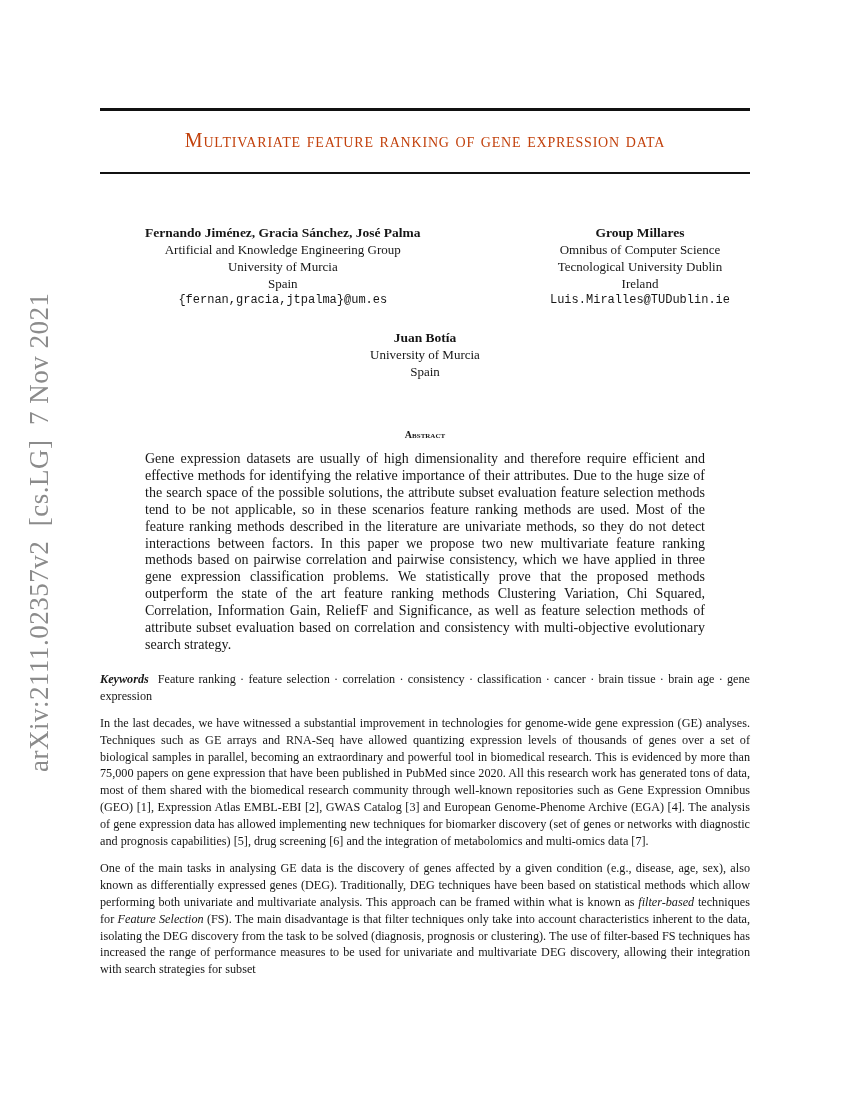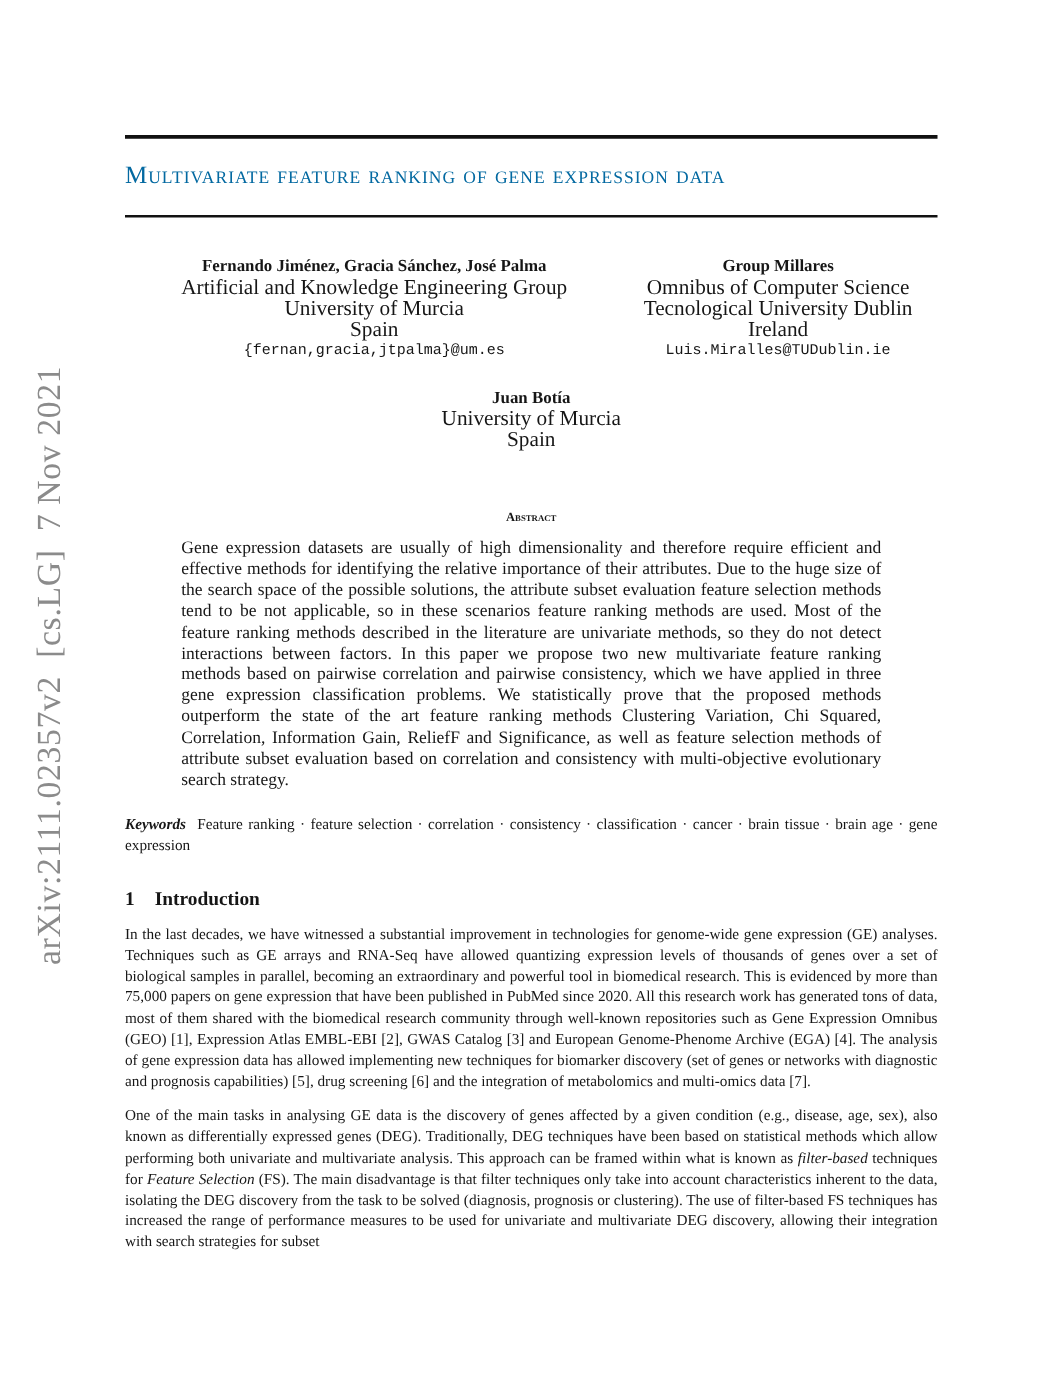--- a/index.html
+++ b/index.html
@@ -37,37 +37,38 @@
     left: 100px;
     top: 0;
     width: 650px;
   }
 
   .rule { height: 2.5px; background: #111111; }
   .rule-top { margin-top: 108px; }
 
   .title {
     margin: 16px 0 19px 0;
+    text-align: center;
     font-weight: normal;
     font-variant: small-caps;
     font-size: 20px;
     line-height: 26px;
     letter-spacing: 0.8px;
-    color: #0369a1;
+    color: #c2410c;
   }
 
   .authors-row {
     display: flex;
     justify-content: space-between;
-    margin-top: 30px;
+    margin-top: 50px;
     padding: 0 20px 0 45px;
   }
   .author-block { text-align: center; }
   .author-names  { font-weight: bold; font-size: 13.5px; line-height: 17px; }
-  .author-line   { font-size: 17px; line-height: 17px; font-family: Liberation Serif, serif; }
+  .author-line   { font-size: 13px; line-height: 17px; font-family: Liberation Serif, serif; }
   .author-email  { font-family: "Liberation Mono", monospace; font-size: 12px; line-height: 17px; }
   .author-center { margin-top: 20px; text-align: center; }
 
   .abstract-heading {
     margin: 46px 0 0 0;
     text-align: center;
     font-variant: small-caps;
     font-weight: bold;
     font-size: 10px;
     line-height: 18px;
@@ -139,19 +140,18 @@
       <div class="author-names">Juan Botía</div>
       <div class="author-line">University of Murcia</div>
       <div class="author-line">Spain</div>
     </div>
 
     <h2 class="abstract-heading">Abstract</h2>
     <p class="abstract-body">Gene expression datasets are usually of high dimensionality and therefore require efficient and effective methods for identifying the relative importance of their attributes. Due to the huge size of the search space of the possible solutions, the attribute subset evaluation feature selection methods tend to be not applicable, so in these scenarios feature ranking methods are used. Most of the feature ranking methods described in the literature are univariate methods, so they do not detect interactions between factors. In this paper we propose two new multivariate feature ranking methods based on pairwise correlation and pairwise consistency, which we have applied in three gene expression classification problems. We statistically prove that the proposed methods outperform the state of the art feature ranking methods Clustering Variation, Chi Squared, Correlation, Information Gain, ReliefF and Significance, as well as feature selection methods of attribute subset evaluation based on correlation and consistency with multi-objective evolutionary search strategy.</p>
 
     <p class="keywords"><span class="kw-label">Keywords</span><span class="kw-text">Feature ranking · feature selection · correlation · consistency · classification · cancer · brain tissue · brain age · gene expression</span></p>
 
-    <h2 class="section-heading"><span class="section-number">1</span><span>Introduction</span></h2>
 
     <p class="body-par"><span>In the last decades, we have witnessed a substantial improvement in technologies for genome-wide gene expression (GE) analyses. Techniques such as GE arrays and RNA-Seq have allowed quantizing expression levels of thousands of genes over a set of biological samples in parallel, becoming an extraordinary and powerful tool in biomedical research. This is evidenced by more than 75,000 papers on gene expression that have been published in PubMed since 2020. All this research work has generated tons of data, most of them shared with the biomedical research community through well-known repositories such as Gene Expression Omnibus (GEO) [1], Expression Atlas EMBL-EBI [2], GWAS Catalog [3] and European Genome-Phenome Archive (EGA) [4]. The analysis of gene expression data has allowed implementing new techniques for biomarker discovery (set of genes or networks with diagnostic and prognosis capabilities) [5], drug screening [6] and the integration of metabolomics and multi-omics data [7].</span></p>
     <p class="body-par"><span>One of the main tasks in analysing GE data is the discovery of genes affected by a given condition (e.g., disease, age, sex), also known as differentially expressed genes (DEG). Traditionally, DEG techniques have been based on statistical methods which allow performing both univariate and multivariate analysis. This approach can be framed within what is known as </span><em>filter-based</em><span> techniques for </span><em>Feature Selection</em><span> (FS). The main disadvantage is that filter techniques only take into account characteristics inherent to the data, isolating the DEG discovery from the task to be solved (diagnosis, prognosis or clustering). The use of filter-based FS techniques has increased the range of performance measures to be used for univariate and multivariate DEG discovery, allowing their integration with search strategies for subset</span></p>
 
   </div>
 </div>
 
 </body></html>

